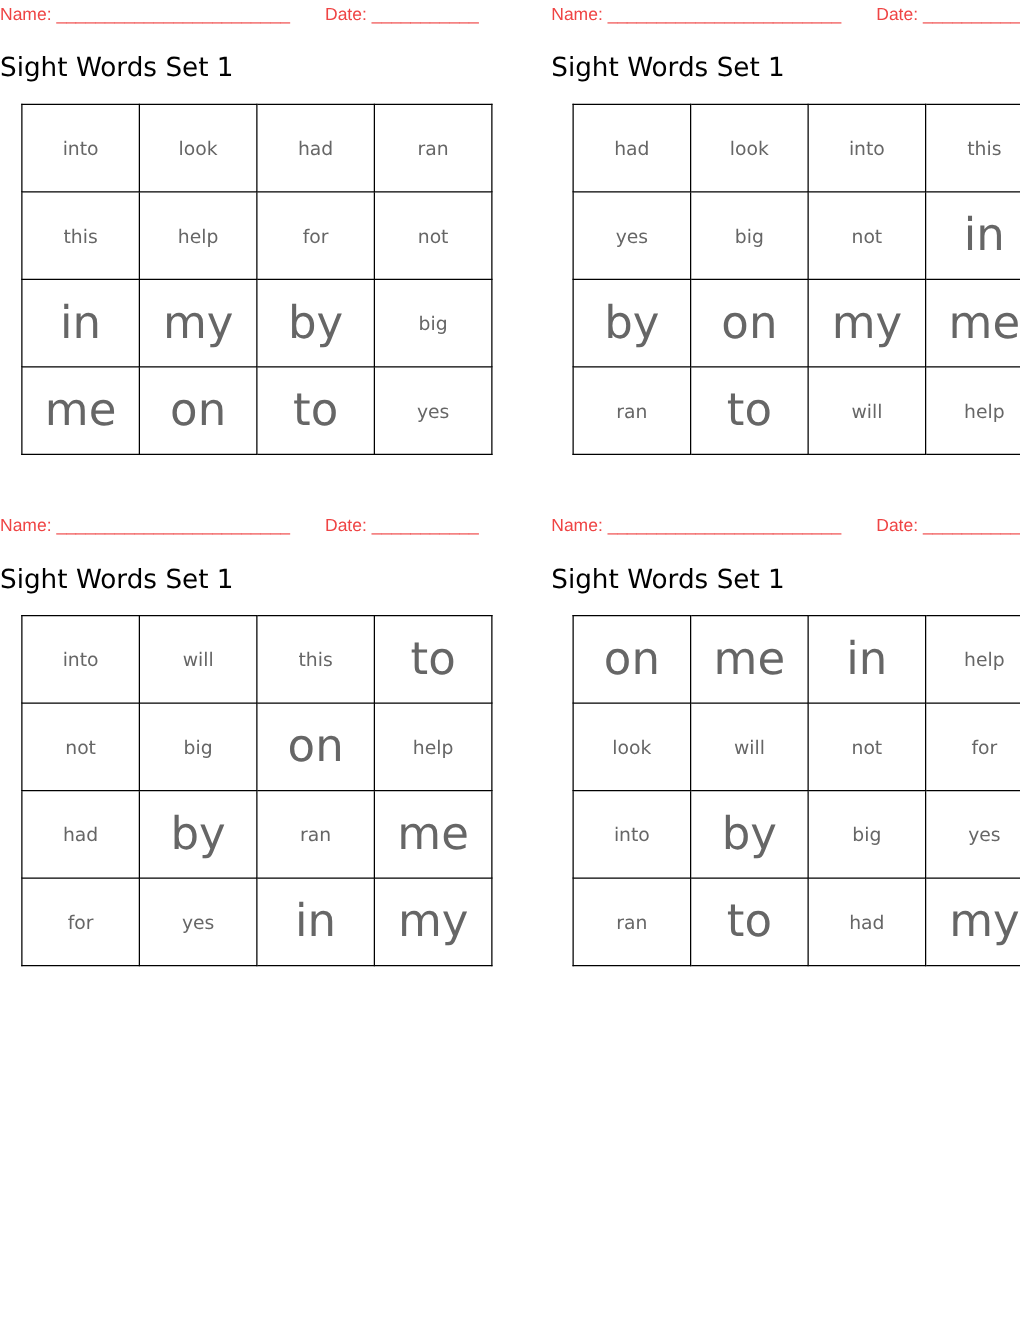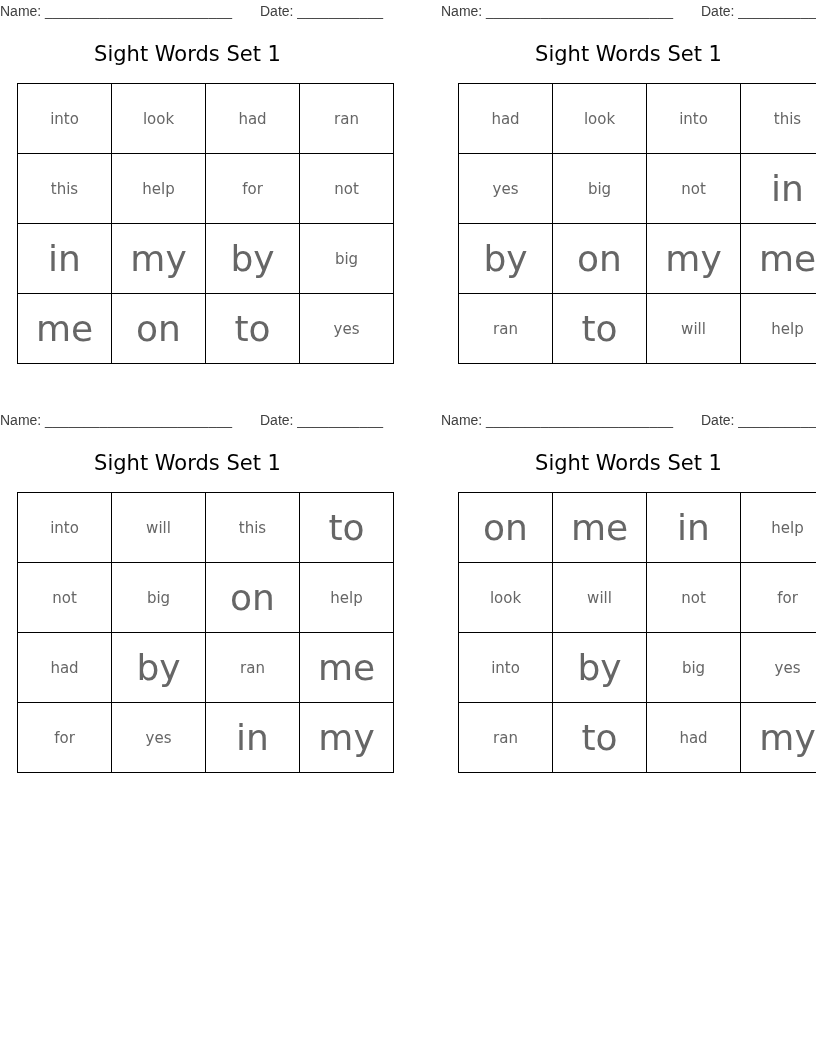--- a/index.html
+++ b/index.html
@@ -1,21 +1,21 @@
 <!DOCTYPE html>
 <html><head>
 <meta charset="utf-8">
 <style>
   html, body { margin:0; padding:0; background:#fff; }
   body { width:816px; height:1056px; position:relative; overflow:hidden; font-family:"DejaVu Sans", sans-serif; }
   .card { position:absolute; width:375px; }
-  .hdr { position:absolute; top:0; left:0; width:375px; height:20px; font-family:"Liberation Sans", sans-serif; font-size:14px; color:#404040; }
+  .hdr { position:absolute; top:0; left:0; width:375px; height:20px; font-family:"Liberation Sans", sans-serif; font-size:14px; color:#ef4444; }
   .hdr .name { position:absolute; left:0; top:3px; white-space:nowrap; }
   .hdr .date { position:absolute; left:260px; top:3px; white-space:nowrap; }
-  .title { position:absolute; top:42px; left:0; width:375px; text-align:center; font-size:21px; color:#000; font-family:"DejaVu Sans", sans-serif; }
+  .title { position:absolute; top:42px; left:0; width:375px; text-align:left; font-size:21px; color:#000; font-family:"DejaVu Sans", sans-serif; }
   .grid { position:absolute; top:83px; left:17px; width:375px; height:280px; border-collapse:collapse; table-layout:fixed; }
   .grid td { border:1px solid #000; width:93px; height:69px; text-align:center; vertical-align:middle; color:#666; font-size:15px; padding:0; }
   .grid td.big { font-size:36px;text-align:center; }
 </style>
 </head>
 <body>
 
 <div id="root">
     <div class="card" style="left: 0px; top: 0px;">
     <div class="hdr">

